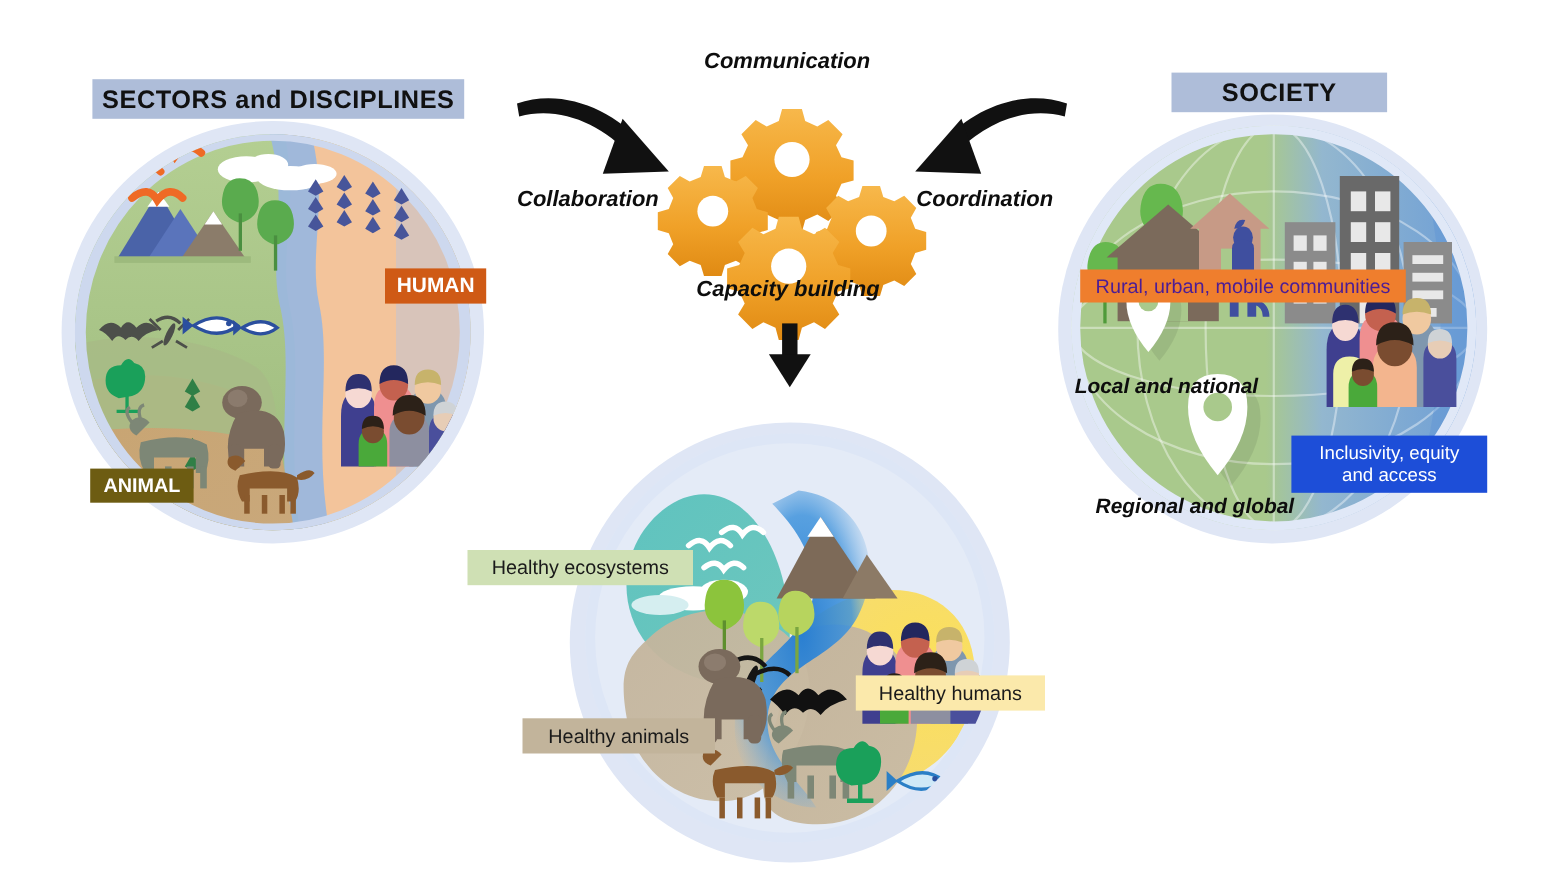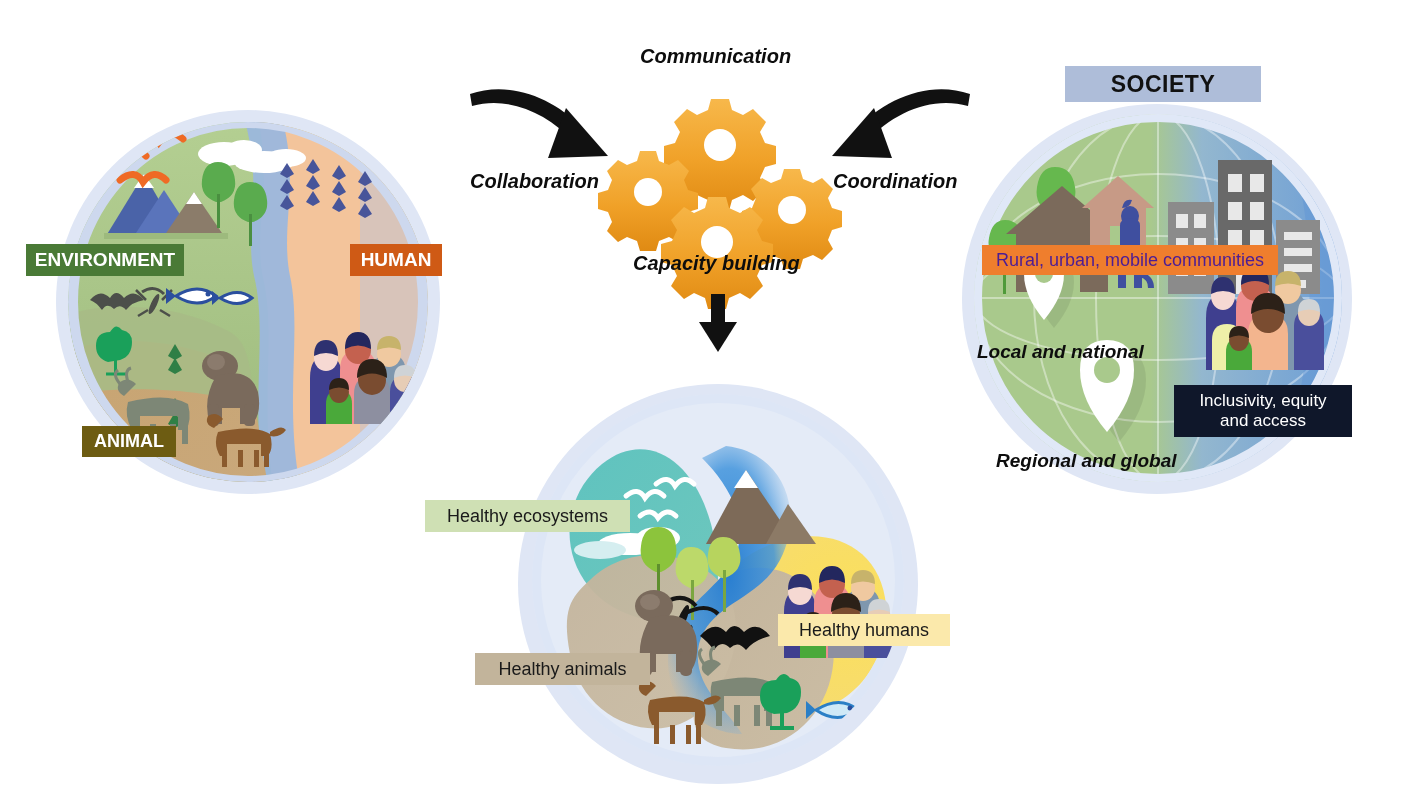--- a/index.html
+++ b/index.html
@@ -32,20 +32,23 @@
   .ctext{position:absolute;color:#0d0d0d;font-weight:bold;z-index:40;
          white-space:nowrap;font-style:italic;}
 
   svg{display:block;overflow:visible;}
 </style>
 </head>
 <body>
 
 <div id="stage">
 
+  <div class="banner" style="left:84px;top:72px;width:338px;height:36px;font-size:23px;">
+    <span>SECTORS and DISCIPLINES</span>
+  </div>
 
   <div class="halo" style="left:56px;top:110px;width:384px;height:384px;"></div>
 
   <svg class="globe" style="left:68px;top:118px;width:360px;height:368px;z-index:5;" viewBox="0 0 360 368">
     <defs>
       <clipPath id="clipSectors">
           <circle cx="180" cy="184" r="180"></circle>
         </clipPath>
       <linearGradient id="gSectGreen" x1="0" y1="0" x2="0" y2="1">
         <stop offset="0%" stop-color="#b4cf92"></stop>
@@ -203,24 +206,20 @@
         <path d="M84,58 q0,-16 15,-16 q15,0 15,16 l0,32 l-30,0z" fill="#4a4f9c"></path>
         <ellipse cx="99" cy="46" rx="11" ry="12" fill="#e7cdb6"></ellipse>
         <path d="M88,44 q0,-13 11,-13 q11,0 11,13 q-11,-5 -22,0z" fill="#cfd3d6"></path>
         <path d="M20,70 q0,-14 13,-14 q13,0 13,14 l0,20 l-26,0z" fill="#4aa93a"></path>
         <ellipse cx="33" cy="58" rx="10" ry="11" fill="#7a4c30"></ellipse>
         <path d="M23,56 q0,-12 10,-12 q10,0 10,12 q-10,-5 -20,0z" fill="#2c2118"></path>
       </g>
     </g>
   </svg>
 
-  <div class="chip" style="left:26px;top:244px;width:158px;height:32px;background:#4a7a36;color:#fff;
-              font-size:19px;font-weight:bold;">
-    <span>ENVIRONMENT</span>
-  </div>
   <div class="chip" style="left:350px;top:244px;width:92px;height:32px;background:#cf5a15;color:#fff;
               font-size:19px;font-weight:bold;">
     <span>HUMAN</span>
   </div>
   <div class="chip" style="left:82px;top:426px;width:94px;height:31px;background:#6d5c12;color:#fff;
               font-size:18px;font-weight:bold;text-align:right;">
     <span>ANIMAL</span>
   </div>
 
   <div class="ctext" style="left:640px;top:45px;font-size:20px;">
@@ -557,21 +556,21 @@
         <path d="M96,42 q0,-13 11,-13 q11,0 11,13 q-11,-5 -22,0z" fill="#cfd3d6"></path>
       </g>
     </g>
   </svg>
 
   <div class="chip ltr" style="left:982px;top:245px;width:296px;height:30px;background:#ef7e2d;color:#4c1d95;
               font-size:18px;padding-left:14px;">
     <span>Rural, urban, mobile communities</span>
   </div>
 
-  <div class="chip" style="left:1174px;top:385px;width:178px;height:52px;background:#0f172a;color:#fff;
+  <div class="chip" style="left:1174px;top:396px;width:178px;height:52px;background:#1d4ed8;color:#fff;
               font-size:17px;text-align:center;white-space:pre-line;">
     <span>Inclusivity, equity
 and access</span>
   </div>
 
   <div class="ctext" style="left:977px;top:341px;font-size:19px;z-index:46;">
     <span>Local and national</span>
   </div>
   <div class="ctext" style="left:996px;top:450px;font-size:19px;z-index:46;">
     <span>Regional and global</span>

